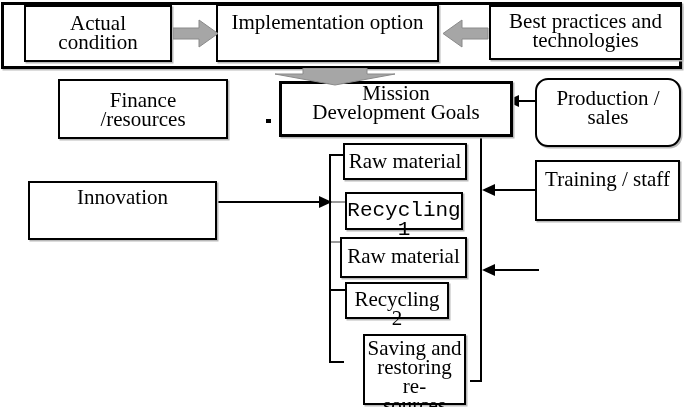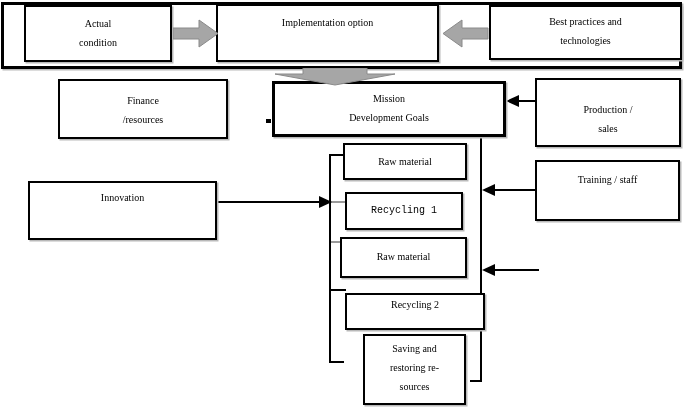--- a/index.html
+++ b/index.html
@@ -2,48 +2,48 @@
 <html><head>
 <meta charset="utf-8">
 <style>
   html,body{margin:0;padding:0;background:#fff;}
   .stage{
     position:relative;width:685px;height:407px;background:#fff;overflow:hidden;
     font-family:"Liberation Serif","DejaVu Serif",serif;color:#000;
   }
   .node{
     position:absolute;box-sizing:border-box;background:#fff;border:2px solid #000;
-    text-align:center;font-size:10px;line-height:19px;white-space:pre-line;
+    text-align:center;font-size:21px;line-height:19px;white-space:pre-line;
     box-shadow:1.5px 1.5px 0 #b9b9b9;
   }
   .frame{
     position:absolute;box-sizing:border-box;border:3px solid #000;background:#fff;
     left:1px;top:2px;width:681px;height:67px;box-shadow:1.5px 1.5px 0 #b9b9b9;
   }
   .ln{position:absolute;background:#000;}
   .ln.gray{background:#9a9a9a;}
   .ah{position:absolute;width:0;height:0;border-top:6px solid transparent;border-bottom:6px solid transparent;}
   .ah.left{border-right:13px solid #000;}
   .ah.right{border-left:13px solid #000;}
   .gsvg{position:absolute;}
 
   
   #box-actual      {left:24px;  top:5px;   width:148px; height:57px; padding-top:7px;}
   #box-impl        {left:216px; top:4px;   width:223px; height:58px; padding-top:7px;}
   #box-best        {left:489px; top:5px;   width:193px; height:55px; padding-top:5px;}
   #box-finance     {left:28px;  top:79px;  width:170px; height:60px; padding-top:10px;margin-left:30px;}
-  #box-mission     {left:272px; top:81px;  width:234px; height:56px; padding-top:5px; border-width:3px;}
-  #box-production  {left:535px; top:78px;  width:146px; height:69px; padding-top:20px;}
+  #box-mission     {left:279px; top:81px;  width:234px; height:56px; border-width:3px;}
+  #box-production  {left:535px; top:78px;  width:146px; height:69px; padding-top:9px;border-radius:13px;}
   #box-training    {left:535px; top:160px; width:145px; height:61px; padding-top:8px;}
   #box-clients     {left:539px; top:238px; width:141px; height:59px; padding-top:8px;}
   #box-innovation  {left:28px;  top:181px; width:189px; height:59px; padding-top:5px;}
   #box-raw1        {left:343px; top:143px; width:124px; height:37px; padding-top:7px;}
   #box-rec1        {left:345px; top:192px; width:118px; height:38px; padding-top:7px;font-family:Liberation Mono, monospace;}
   #box-raw2        {left:340px; top:237px; width:127px; height:41px; padding-top:8px;}
-  #box-rec2        {left:345px; top:293px; width:140px; height:37px; }
+  #box-rec2        {left:345px; top:282px; width:104px; height:37px; padding-top:6px;}
   #box-saving      {left:363px; top:334px; width:103px; height:71px; padding-top:3px;}
 
   
   #vline-main   {left:480px; top:137px; width:2px;  height:245px;}
   #hline-saving {left:470px; top:380px; width:12px; height:2px;}
   #bracket-v    {left:329px; top:154px; width:2px;  height:209px;}
   #tick-raw1    {left:331px; top:154px; width:13px; height:2px;}
   #tick-rec1    {left:331px; top:201px; width:15px; height:2px;}
   #tick-raw2    {left:331px; top:241px; width:10px; height:2px;}
   #tick-rec2    {left:331px; top:289px; width:15px; height:2px;}

